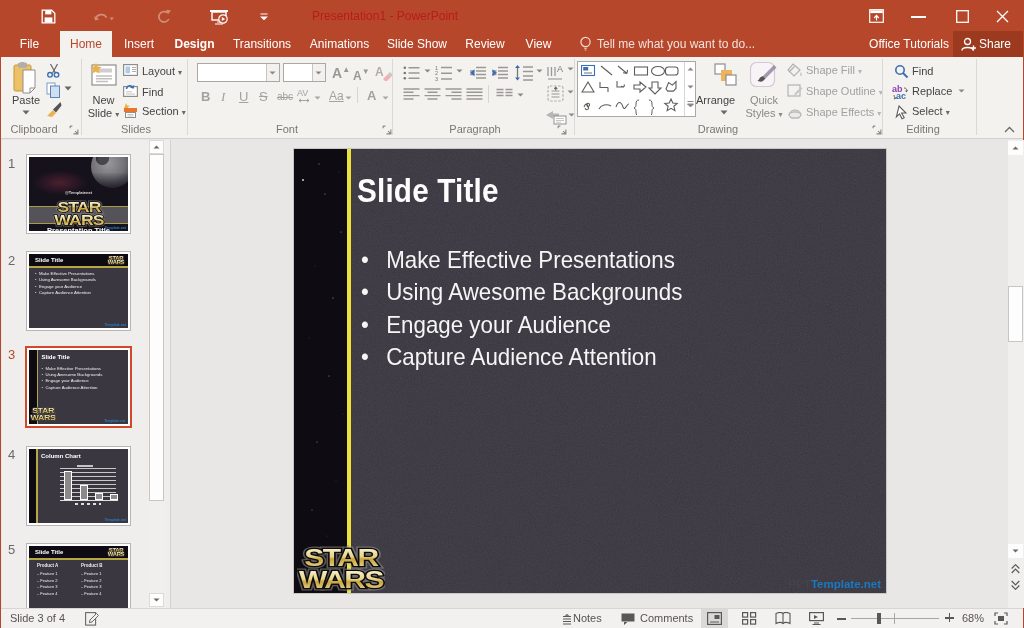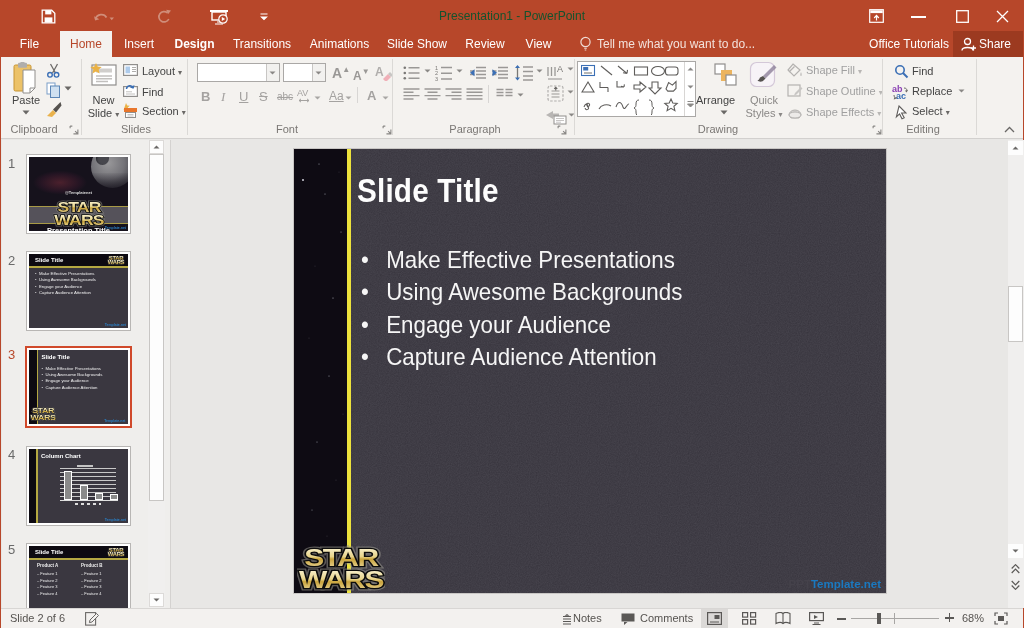--- a/index.html
+++ b/index.html
@@ -4,21 +4,21 @@
 <style>
 * { margin:0; padding:0; box-sizing:border-box; }
 html,body { width:1024px; height:628px; overflow:hidden; font-family:"Liberation Sans", sans-serif; }
 #win { position:absolute; left:0; top:0; width:1024px; height:628px; background:#e8e7e5; border:1px solid #b7472a; }
 .abs { position:absolute; }
 
 #titlebar { position:absolute; left:0; top:0; width:1022px; height:30px; background:#b7472a; }
 #tabbar { position:absolute; left:0; top:30px; width:1022px; height:26px; background:#b7472a; }
 .tab { position:absolute; top:0; height:26px; line-height:26px; color:#fff; font-size:12px; text-align:center; }
 #tabHome { background:#f4f2ef; color:#b7472a; }
-#title-text { position:absolute; top:0; width:400px; left:311px; text-align:center; color:#14532d; font-size:12px; line-height:30px;}
+#title-text { position:absolute; top:0; width:400px; left:311px; color:#b91c1c; font-size:12px; line-height:30px;}
 
 #ribbon { position:absolute; left:0; top:56px; width:1022px; height:82px; background:#f4f2ef; border-bottom:1px solid #d2d0ce; }
 .gsep { position:absolute; top:2px; height:76px; width:1px; background:#dbd9d6; }
 .glabel { position:absolute; top:66px; font-size:11px; color:#7a7774; text-align:center; }
 .dlaunch { position:absolute; top:66px; width:10px; height:10px; }
 .rtext { font-size:11px; color:#444; }
 .gray { color:#a0a0a0; }
 
 #content { position:absolute; left:1px; top:139px; width:1022px; height:468px; background:#e8e7e5; }
 #panel { position:absolute; left:0; top:0; width:168px; height:468px; background:#efeeec; }
@@ -553,21 +553,21 @@
         </svg>
       <svg class="abs" style="left:1009px;top:424px" width="9" height="10" viewBox="0 0 9 10">
           <path d="M0.7 4.5 l3.8 -3.8 l3.8 3.8 M0.7 9 l3.8 -3.8 l3.8 3.8" stroke="#5a5856" stroke-width="1.2" fill="none"></path>
         </svg>
       <svg class="abs" style="left:1009px;top:440px" width="9" height="10" viewBox="0 0 9 10">
           <path d="M0.7 1 l3.8 3.8 l3.8 -3.8 M0.7 5.5 l3.8 3.8 l3.8 -3.8" stroke="#5a5856" stroke-width="1.2" fill="none"></path>
         </svg>
     </div>
   </div>
   <div id="status">
-    <div class="abs" style="left:9px;top:3px;">Slide 2 of 6</div>
+    <div class="abs" style="left:9px;top:3px;">Slide 3 of 4</div>
     <svg class="abs" style="left:84px;top:3px" width="16" height="14" viewBox="0 0 16 14">
       <rect x="0.6" y="0.6" width="10" height="12.5" fill="none" stroke="#6a6866" stroke-width="1.1"></rect>
       <path d="M5 8 l6.5 -6.5 l2 2 l-6.5 6.5 l-2.6 0.6 z" fill="#f3f1ef" stroke="#6a6866" stroke-width="1"></path>
     </svg>
     <svg class="abs" style="left:560px;top:5px" width="12" height="11" viewBox="0 0 12 11">
       <path d="M2 2.5 h8 M2 5 h8 M2 7.5 h8 M2 10 h8" stroke="#5a5856" stroke-width="1.1"></path>
       <path d="M6 0 l2.5 1.8 h-5 z" fill="#5a5856"></path>
     </svg>
     <div class="abs" style="left:572px;top:3px;">Notes</div>
     <svg class="abs" style="left:620px;top:4px" width="14" height="12" viewBox="0 0 14 12">

